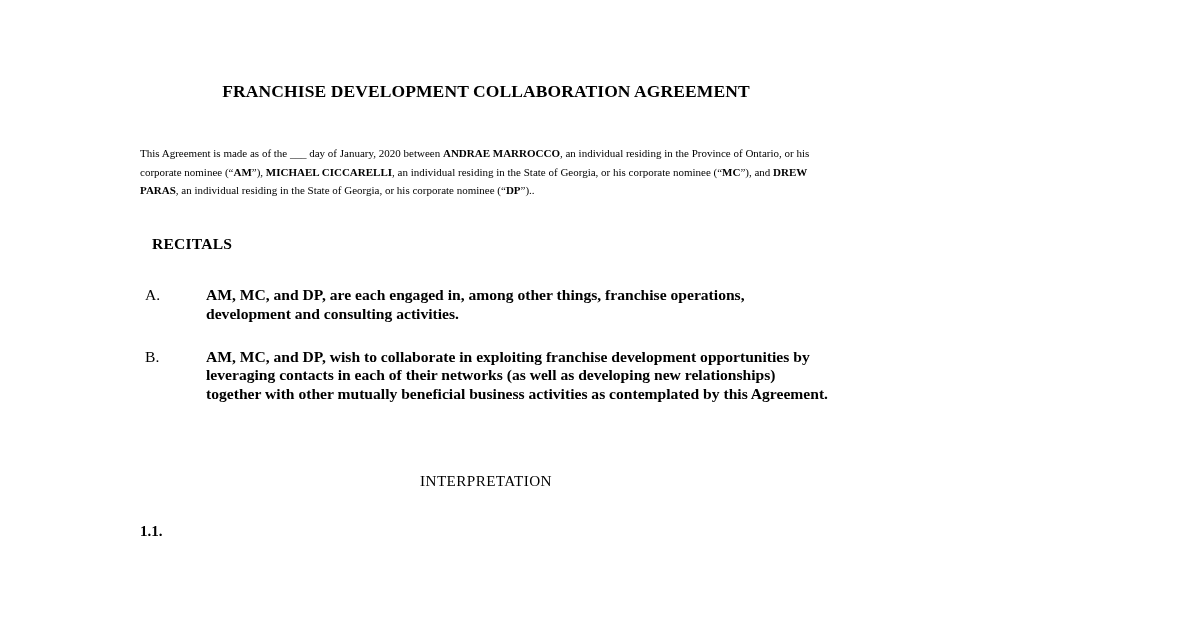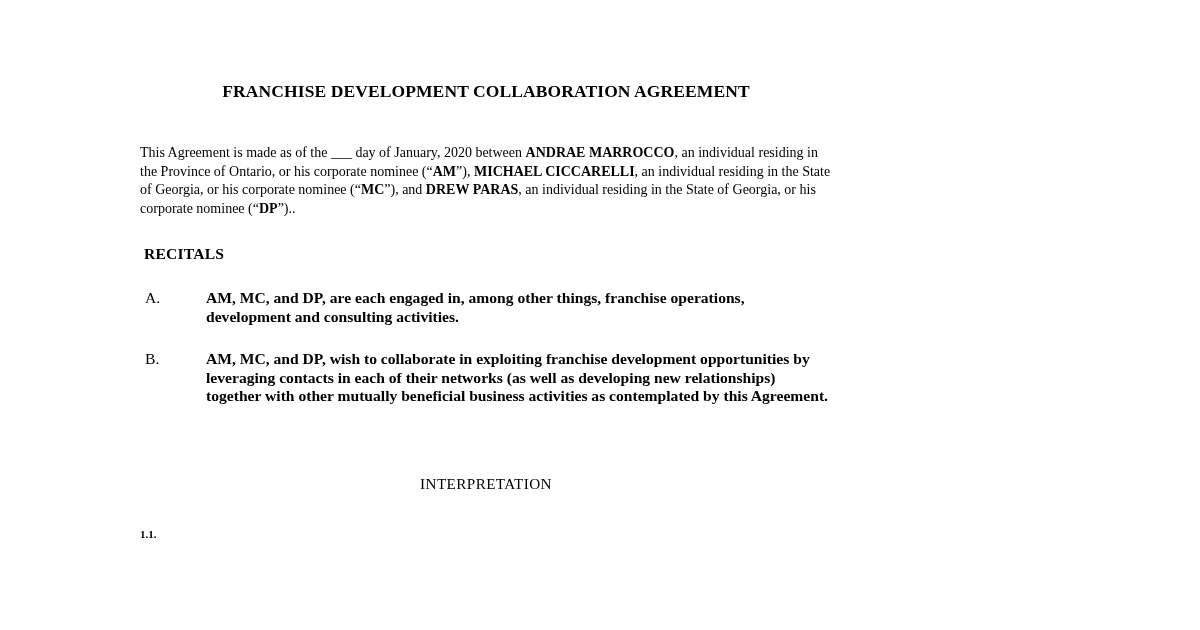--- a/index.html
+++ b/index.html
@@ -31,36 +31,36 @@
     font-size: 17.5px;
     font-weight: bold;
     letter-spacing: 0.1px;
     margin: 0;
     padding-top: 80px;
     line-height: 22px;
   }
 
   
   .para {
-    font-size: 14px;
+    font-size: 11px;
     line-height: 18.6px;
     text-align: left;
     margin: 0;
   }
 
   .para-intro {
     padding-top: 42px;
   }
 
   
   .recitals-heading {
     font-size: 15.6px;
     line-height: 18.6px;
     font-weight: bold;
-    margin: 4px;
+    margin: 12px;
     padding-top: 23px;
     letter-spacing: 0.2px;
   }
 
   
   .recital {
     display: flex;
     align-items: flex-start;
     font-size: 15.6px;
     line-height: 18.6px;
@@ -104,21 +104,21 @@
     line-height: 18px;
     letter-spacing: 0.4px;
     margin: 12px;
     padding-top: 5px;
   }
 
   
   .section-row {
     display: flex;
     align-items: flex-start;
-    font-size: 11px;
+    font-size: 15px;
     line-height: 18.6px;
     font-weight: bold;
     padding-top: 20px;
   }
   .section-number {
     width: 71px;
     flex: 0 0 71px;
   }
   .section-title {
     flex: 1 1 auto;

